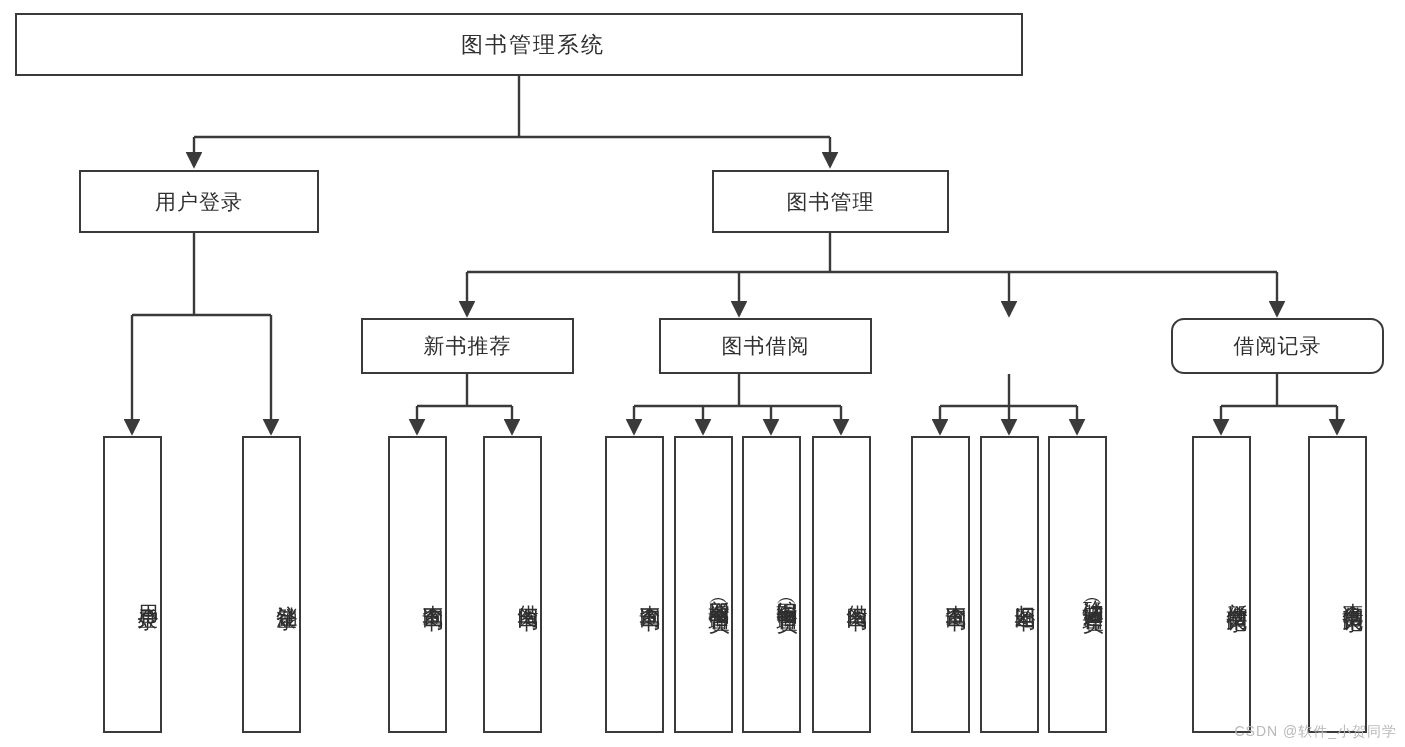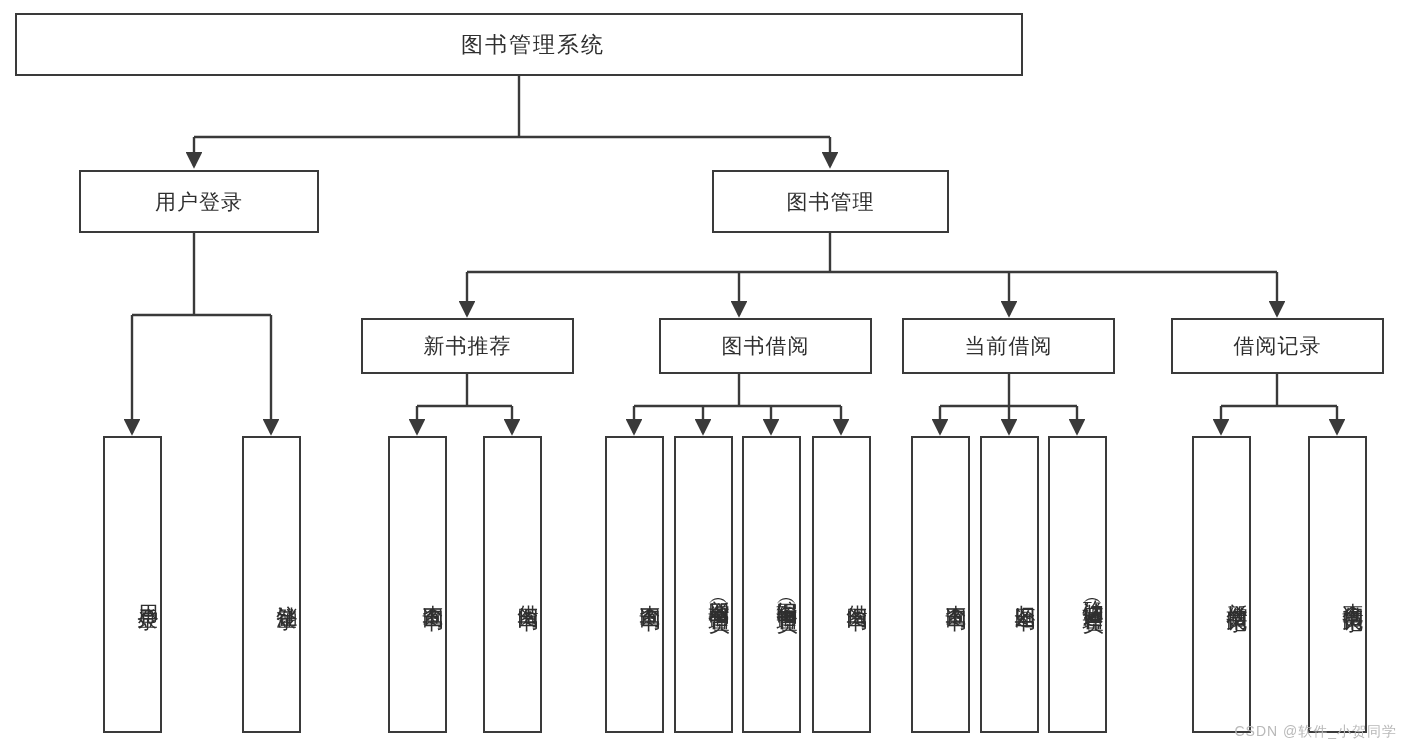--- a/index.html
+++ b/index.html
@@ -84,22 +84,21 @@
     </g>
   </svg>
 
   <div class="node root" style="left:15px;top:13px;width:1008px;height:63px;padding-left:28px;">图书管理系统</div>
 
   <div class="node horiz" style="left:79px;top:170px;width:240px;height:63px;">用户登录</div>
   <div class="node horiz" style="left:712px;top:170px;width:237px;height:63px;text-align:center;">图书管理</div>
 
   <div class="node horiz" style="left:361px;top:318px;width:213px;height:56px;">新书推荐</div>
   <div class="node horiz" style="left:659px;top:318px;width:213px;height:56px;">图书借阅</div>
-  <div class="node horiz" style="left:902px;top:318px;width:213px;height:56px;">当前借阅</div>
-  <div class="node horiz" style="left:1171px;top:318px;width:213px;height:56px;">借阅记录</div>
+  <div class="node horiz" style="left:1171px;top:318px;width:213px;height:56px;border-radius:13px;">借阅记录</div>
 
   <div class="node leaf" style="left:103px;top:436px;width:59px;height:297px;">用户登录</div>
   <div class="node leaf" style="left:242px;top:436px;width:59px;height:297px;">注销登录</div>
 
   <div class="node leaf" style="left:388px;top:436px;width:59px;height:297px;">查询图书</div>
   <div class="node leaf" style="left:483px;top:436px;width:59px;height:297px;">借阅图书</div>
 
   <div class="node leaf" style="left:605px;top:436px;width:59px;height:297px;">查询图书</div>
   <div class="node leaf" style="left:674px;top:436px;width:59px;height:297px;">新增图书（管理员）</div>
   <div class="node leaf" style="left:742px;top:436px;width:59px;height:297px;">编辑图书（管理员）</div>

